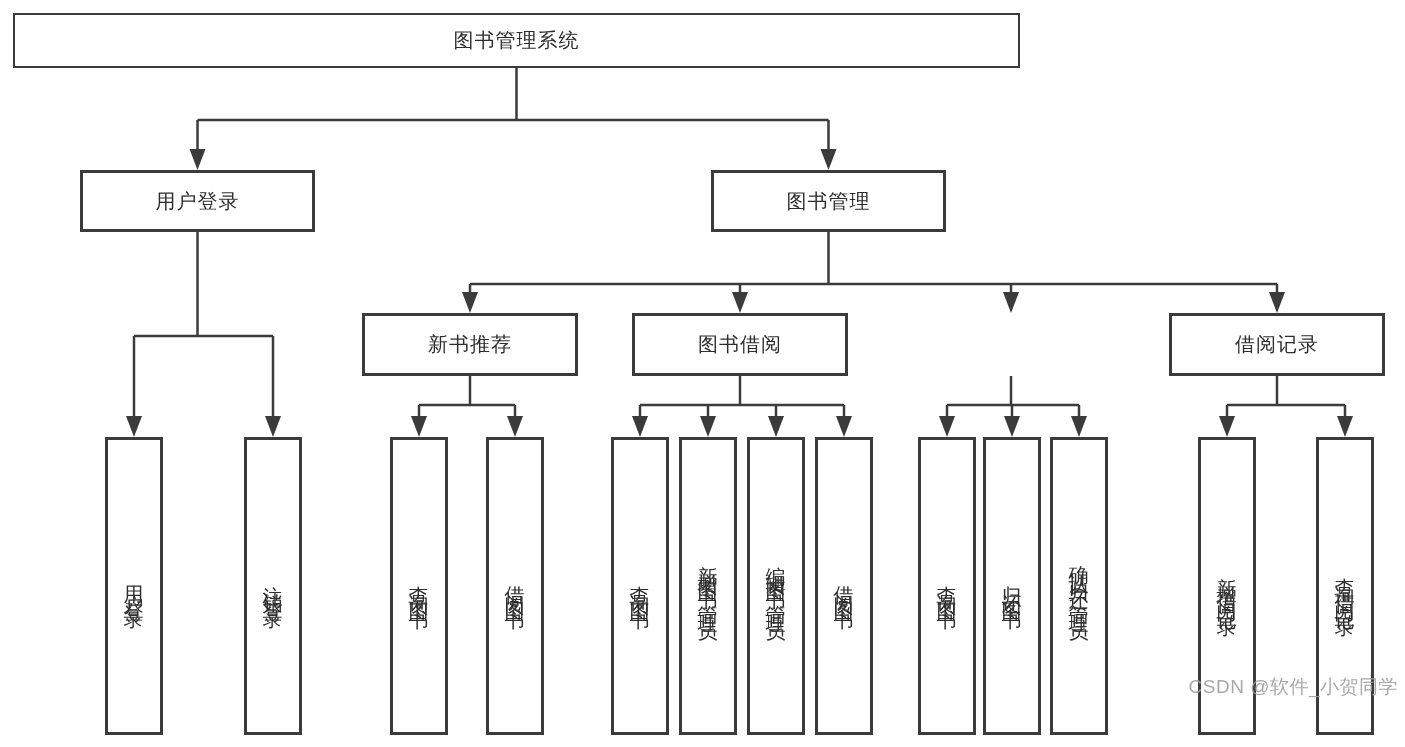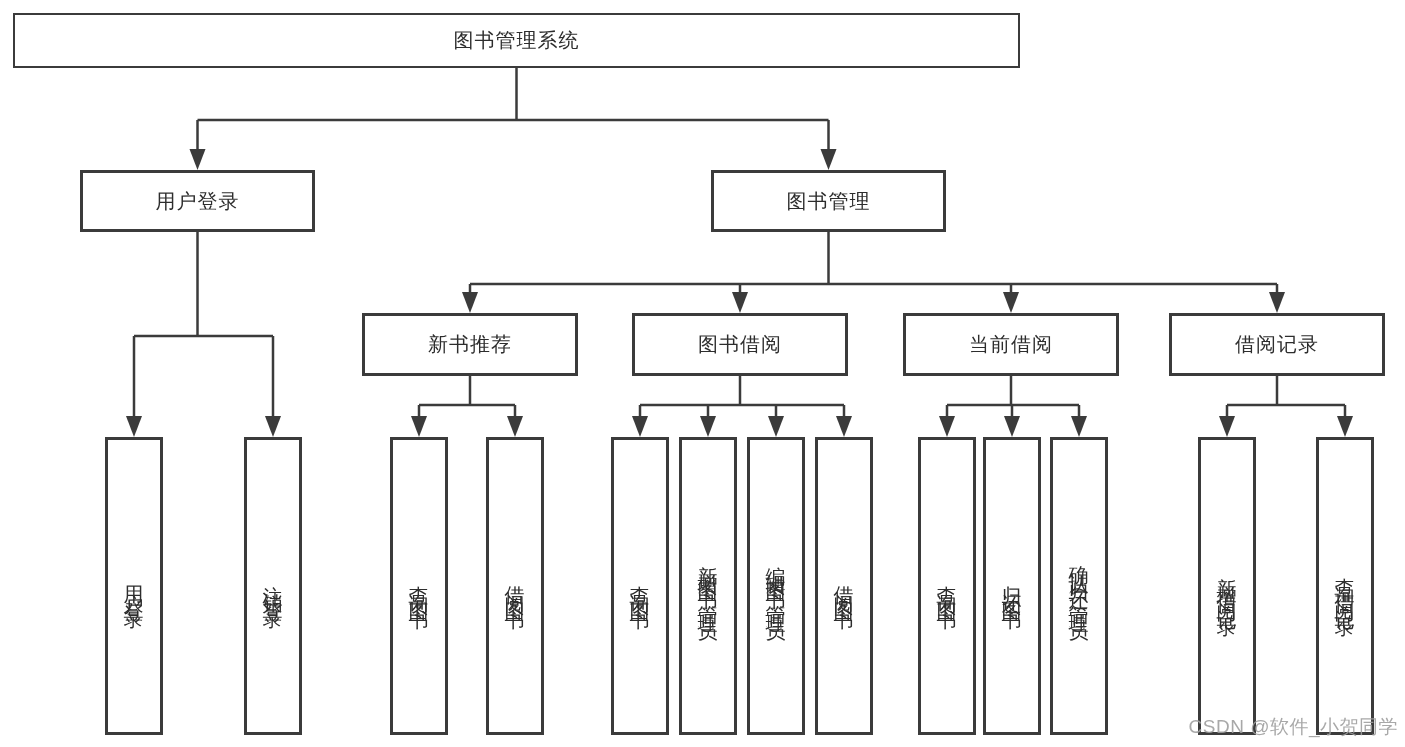--- a/index.html
+++ b/index.html
@@ -52,21 +52,21 @@
   .vnode .vlabel {
     writing-mode: vertical-rl;
     text-orientation: mixed;
     letter-spacing: 8px;
     line-height: 1;
     white-space: nowrap;
   }
   .watermark {
     position: absolute;
     left: 1188px;
-    top: 714px;
+    top: 674px;
     width: 210px;
     text-align: right;
     font-size: 19px;
     color: rgba(158, 158, 158, 0.9);
     letter-spacing: 0.5px;
     z-index: 10;
     white-space: nowrap;
   }
 </style>
 </head>
@@ -150,23 +150,20 @@
   <div class="node" style="left:711px; top:170px; width:235px; height:62px;">
     <span>图书管理</span>
   </div>
 
   <div class="node" style="left:362px; top:313px; width:216px; height:63px;">
     <span>新书推荐</span>
   </div>
   <div class="node" style="left:632px; top:313px; width:216px; height:63px;text-align:right;">
     <span>图书借阅</span>
   </div>
-  <div class="node" style="left:903px; top:313px; width:216px; height:63px;">
-    <span>当前借阅</span>
-  </div>
   <div class="node" style="left:1169px; top:313px; width:216px; height:63px;">
     <span>借阅记录</span>
   </div>
 
   <div class="vnode" style="left:105px;">
     <span class="vlabel">用户登录</span>
   </div>
   <div class="vnode" style="left:244px;">
     <span class="vlabel">注销登录</span>
   </div>

